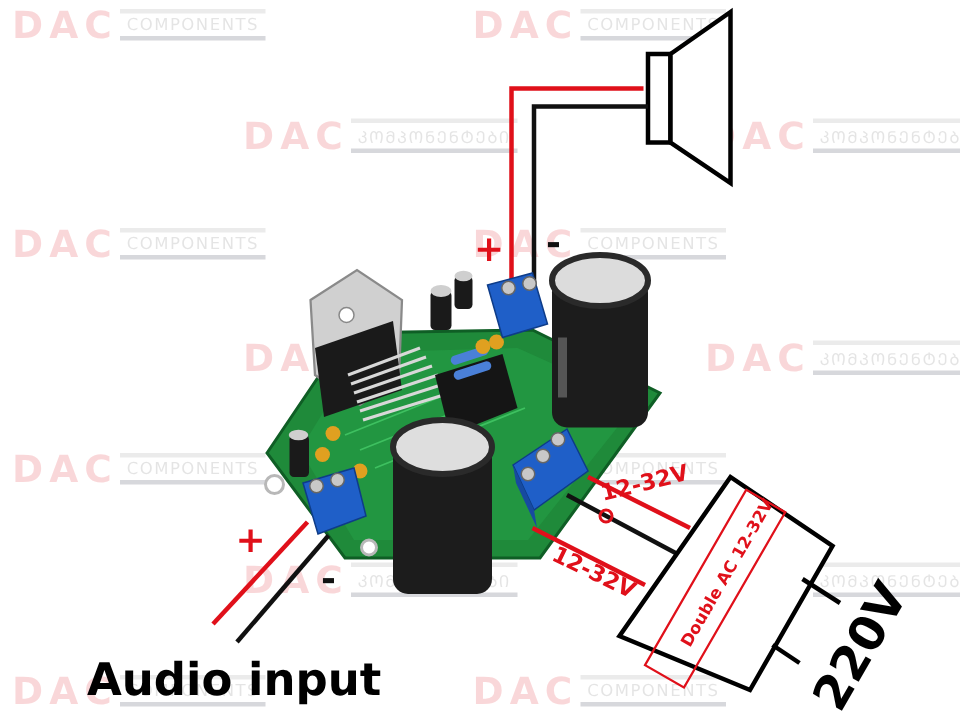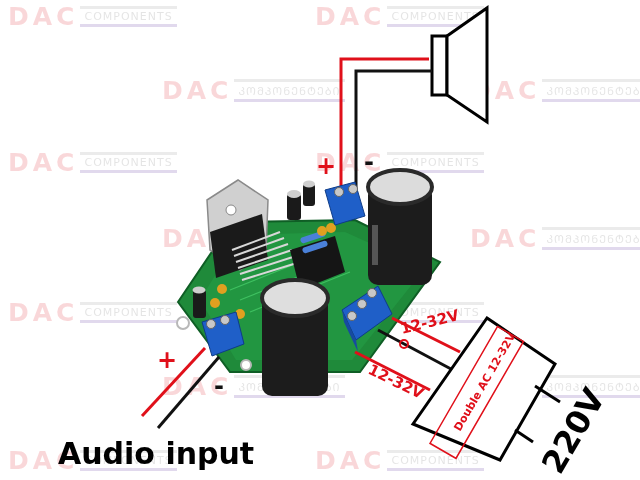--- a/index.html
+++ b/index.html
@@ -1,20 +1,20 @@
 <!DOCTYPE html>
 <html><head>
 <meta charset="utf-8">
 <style>
   html, body { margin:0; padding:0; background:#ffffff; }
   body { width:640px; height:480px; overflow:hidden; position:relative; font-family:"DejaVu Sans", sans-serif; }
   .stage { position:absolute; left:0; top:0; width:640px; height:480px; }
   .wm { position:absolute; display:flex; align-items:center; opacity:0.16; pointer-events:none; }
   .wm .dac { font-family:"DejaVu Sans", sans-serif; font-weight:bold; color:#e0101a; font-size:25px; letter-spacing:4px; line-height:1; }
-  .wm .sub { margin-left:2px; font-family:"DejaVu Sans", sans-serif; color:#606060; font-size:11px; letter-spacing:1px; border-top:3px solid #888; border-bottom:3px solid #4c1d95; padding:1px 4px; }
+  .wm .sub { margin-left:2px; font-family:"DejaVu Sans", sans-serif; color:#606060; font-size:11px; letter-spacing:1px; border-top:3px solid #888; border-bottom:3px solid #0f172a; padding:1px 4px; }
   .audio-label { position:absolute; left:58px; top:436px; font-family:"DejaVu Sans", sans-serif; font-weight:bold; font-size:30px; color:#000; white-space:nowrap; }
   svg text { font-family:"DejaVu Sans", sans-serif; }
 </style>
 </head>
 <body>
 
 <div class="stage">
 
   <div id="wm-layer">
       <div class="wm" style="left: 8px; top: 4px;">

